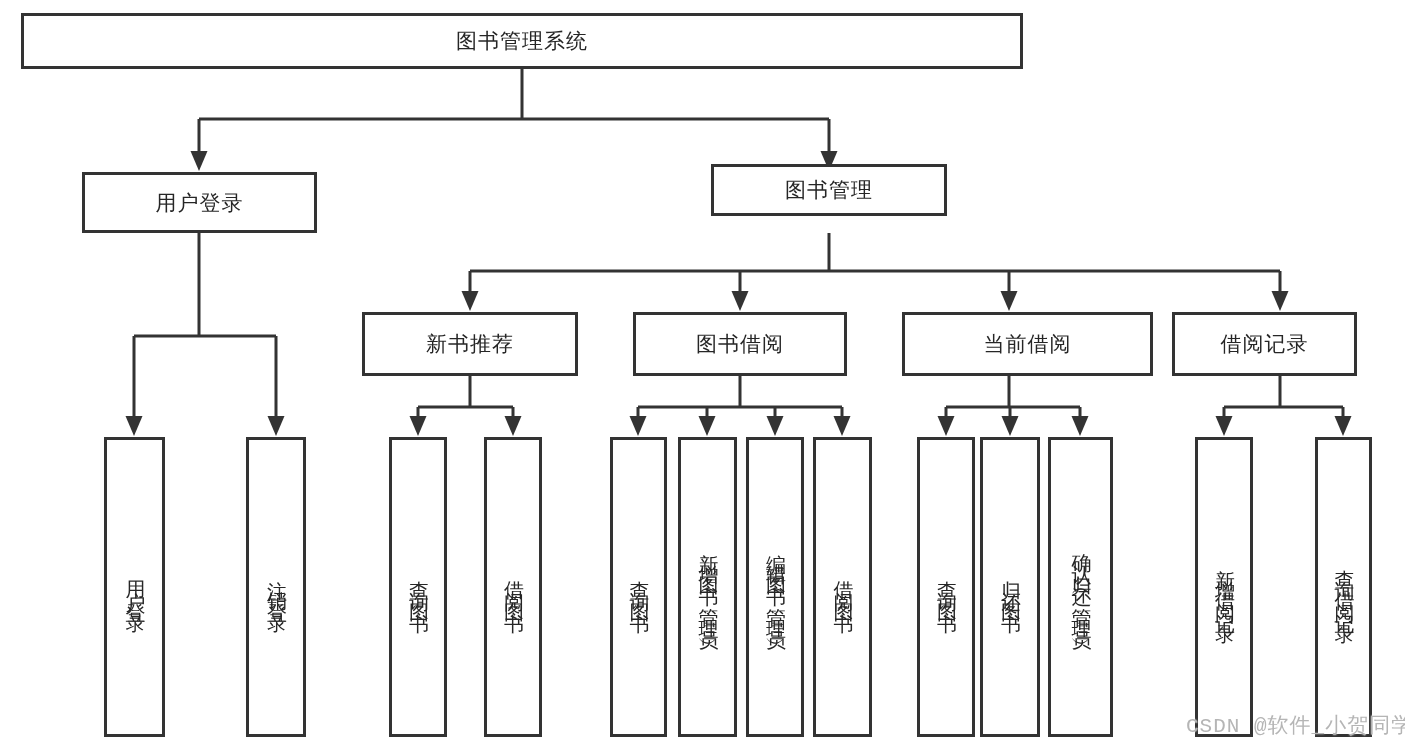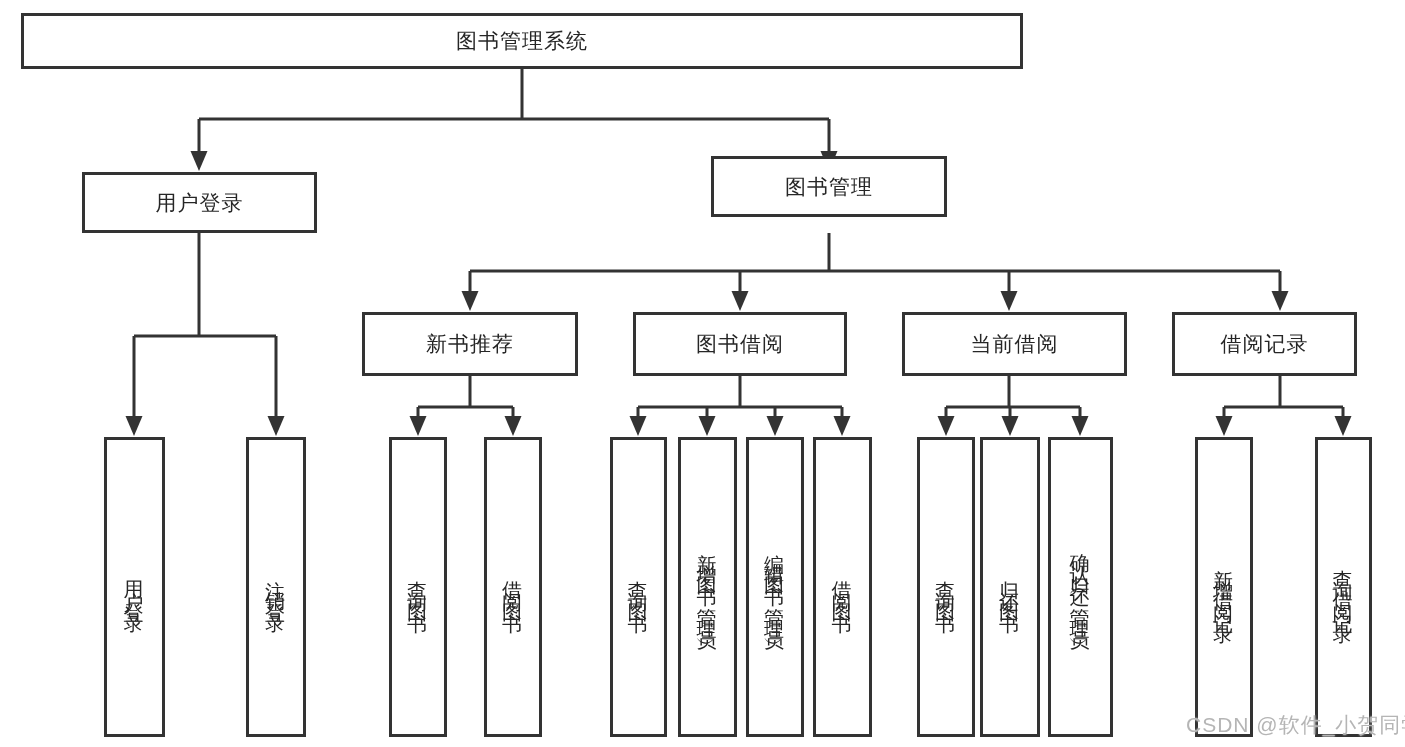--- a/index.html
+++ b/index.html
@@ -8,21 +8,21 @@
     --watermark:#b5b5b5;
     --background:#ffffff;
   }
   html,body{margin:0;padding:0;}
   body{
     width:1405px;height:747px;
     background:var(--background);
     font-family:"Liberation Sans",sans-serif;
     overflow:hidden;
   }
-  .canvas{position:relative;width:1405px;height:747px;}
+  .canvas{position:relative;width:1405px;height:747px;font-family:Liberation Mono, monospace;}
   .connectors{position:absolute;left:0;top:0;width:1405px;height:747px;}
   .connectors path{stroke:var(--line);stroke-width:3;fill:none;}
   .connectors polygon{fill:var(--line);stroke:none;}
   .node{
     position:absolute;
     box-sizing:border-box;
     border:3px solid var(--line);
     background:#ffffff;
     display:flex;align-items:center;justify-content:center;
     color:var(--text);
@@ -79,25 +79,25 @@
     <polygon points="937.5,416 954.5,416 946,436"></polygon>
     <polygon points="1001.5,416 1018.5,416 1010,436"></polygon>
     <polygon points="1071.5,416 1088.5,416 1080,436"></polygon>
     <polygon points="1215.5,416 1232.5,416 1224,436"></polygon>
     <polygon points="1334.5,416 1351.5,416 1343,436"></polygon>
   </svg>
 
   <div class="node" style="left:21px;top:13px;width:1002px;height:56px">图书管理系统</div>
 
   <div class="node" style="left:82px;top:172px;width:235px;height:61px">用户登录</div>
-  <div class="node" style="left:711px;top:156px;width:236px;height:61px">图书管理</div>
+  <div class="node" style="left:711px;top:164px;width:236px;height:52px">图书管理</div>
 
   <div class="node" style="left:362px;top:312px;width:216px;height:64px">新书推荐</div>
   <div class="node" style="left:633px;top:312px;width:214px;height:64px">图书借阅</div>
-  <div class="node" style="left:902px;top:312px;width:225px;height:64px">当前借阅</div>
+  <div class="node" style="left:902px;top:312px;width:251px;height:64px">当前借阅</div>
   <div class="node" style="left:1172px;top:312px;width:185px;height:64px">借阅记录</div>
 
   <div class="node v" style="left:104px;top:437px;width:61px;height:300px">用户登录</div>
   <div class="node v" style="left:246px;top:437px;width:60px;height:300px">注销登录</div>
 
   <div class="node v" style="left:389px;top:437px;width:58px;height:300px">查询图书</div>
   <div class="node v" style="left:484px;top:437px;width:58px;height:300px">借阅图书</div>
 
   <div class="node v" style="left:610px;top:437px;width:57px;height:300px">查询图书</div>
   <div class="node v" style="left:678px;top:437px;width:59px;height:300px">新增图书（管理员）</div>

